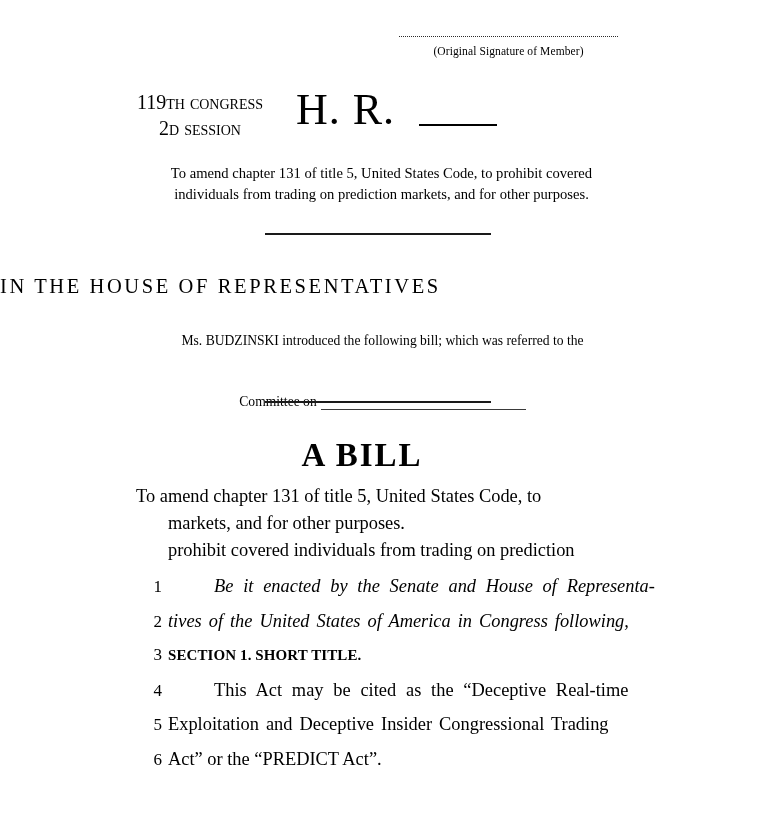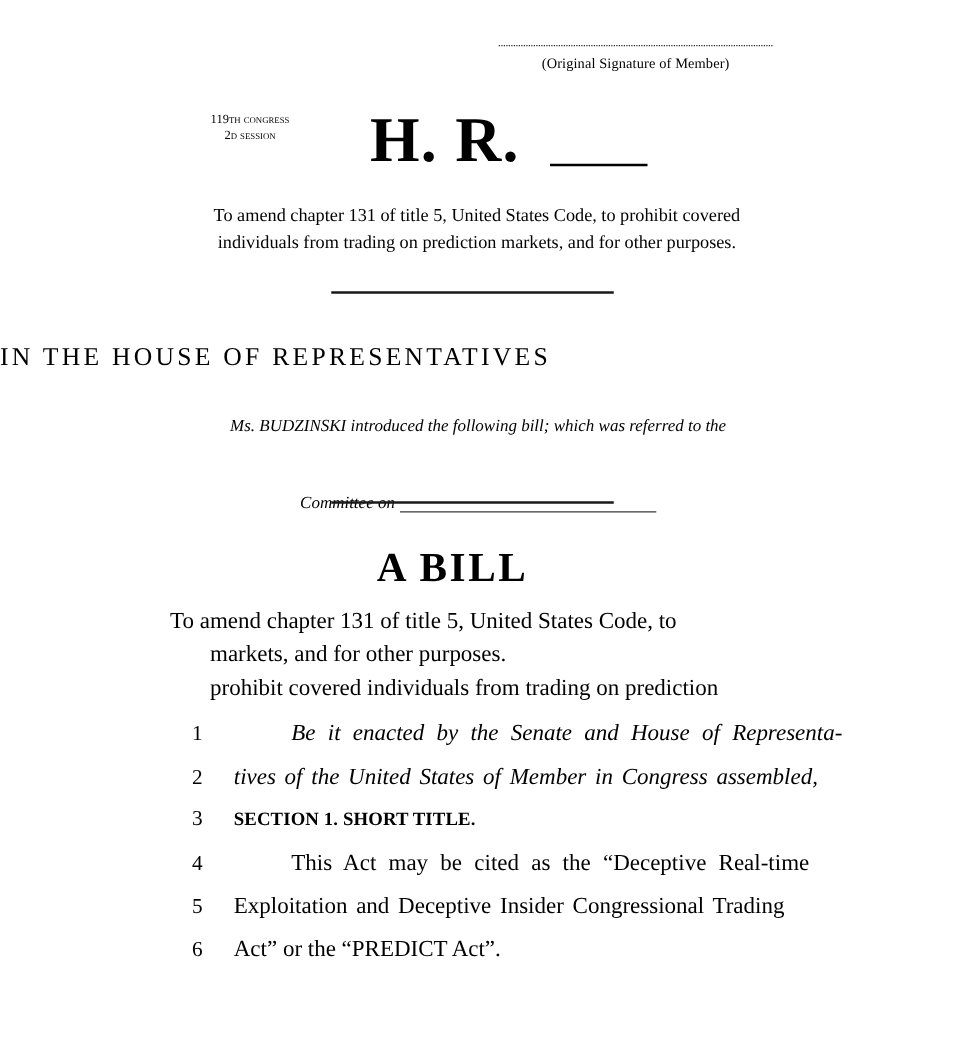--- a/index.html
+++ b/index.html
@@ -46,38 +46,38 @@
   
   .congress-line {
     position: absolute;
     left: 120px;
     top: 90px;
     width: 160px;
     text-align: center;
     line-height: 1.28;
   }
   .congress-line .row {
-    font-size: 10px;
+    font-size: 20px;
     white-space: nowrap;
   }
   .sc {
     font-variant: small-caps;
     text-transform: lowercase;
   }
 
   .hr-wrap {
     position: absolute;
     left: 296px;
     top: 88px;
     display: flex;
     align-items: flex-end;
   }
   .hr-label {
-    font-size: 51px;
-    font-weight: bold;
+    font-size: 44px;
+    font-weight: normal;
     letter-spacing: 1px;
     line-height: 1;
   }
   .hr-blank {
     width: 78px;
     height: 0;
     border-bottom: 2.2px solid #000;
     margin-left: 24px;
     margin-bottom: 6px;
   }
@@ -117,21 +117,20 @@
 
   
   .sponsor {
     position: absolute;
     left: 160px;
     top: 331px;
     width: 445px;
     font-size: 13.6px;
     line-height: 1.5;
     text-align: center;
-    font-style: italic;
   }
   .sponsor .second {
     display: block;
     white-space: nowrap;
     margin-top: 41px;
   }
   .committee-blank {
     display: inline-block;
     width: 205px;
     height: 0;
@@ -191,21 +190,20 @@
     width: 26px;
     text-align: right;
     font-size: 17px;
     flex: 0 0 26px;
     padding-right: 6px;
   }
   .line-text {
     flex: 1 1 auto;
     font-size: 18.4px;
     white-space: nowrap;
-    margin-left: 19px;
   }
   .line-text.italic {
     font-style: italic;
   }
   .line-text.heading {
     font-weight: bold;
     font-size: 15px;
     letter-spacing: 0.1px;
   }
   .line-text .indent {
@@ -264,21 +262,21 @@
 
   <div class="lines">
 
     <div class="line-row">
       <span class="line-no">1</span>
       <span class="line-text italic spread-wide"><span class="indent"></span><span>Be it enacted by the Senate and House of Representa-</span></span>
     </div>
 
     <div class="line-row">
       <span class="line-no">2</span>
-      <span class="line-text italic spread">tives of the United States of Member in Congress assembled,</span>
+      <span class="line-text italic spread">tives of the United States of America in Congress following,</span>
     </div>
 
     <div class="line-row">
       <span class="line-no">3</span>
       <span class="line-text heading">SECTION 1. SHORT TITLE.</span>
     </div>
 
     <div class="line-row">
       <span class="line-no">4</span>
       <span class="line-text spread-wide"><span class="indent"></span><span>This Act may be cited as the “Deceptive Real-time</span></span>

